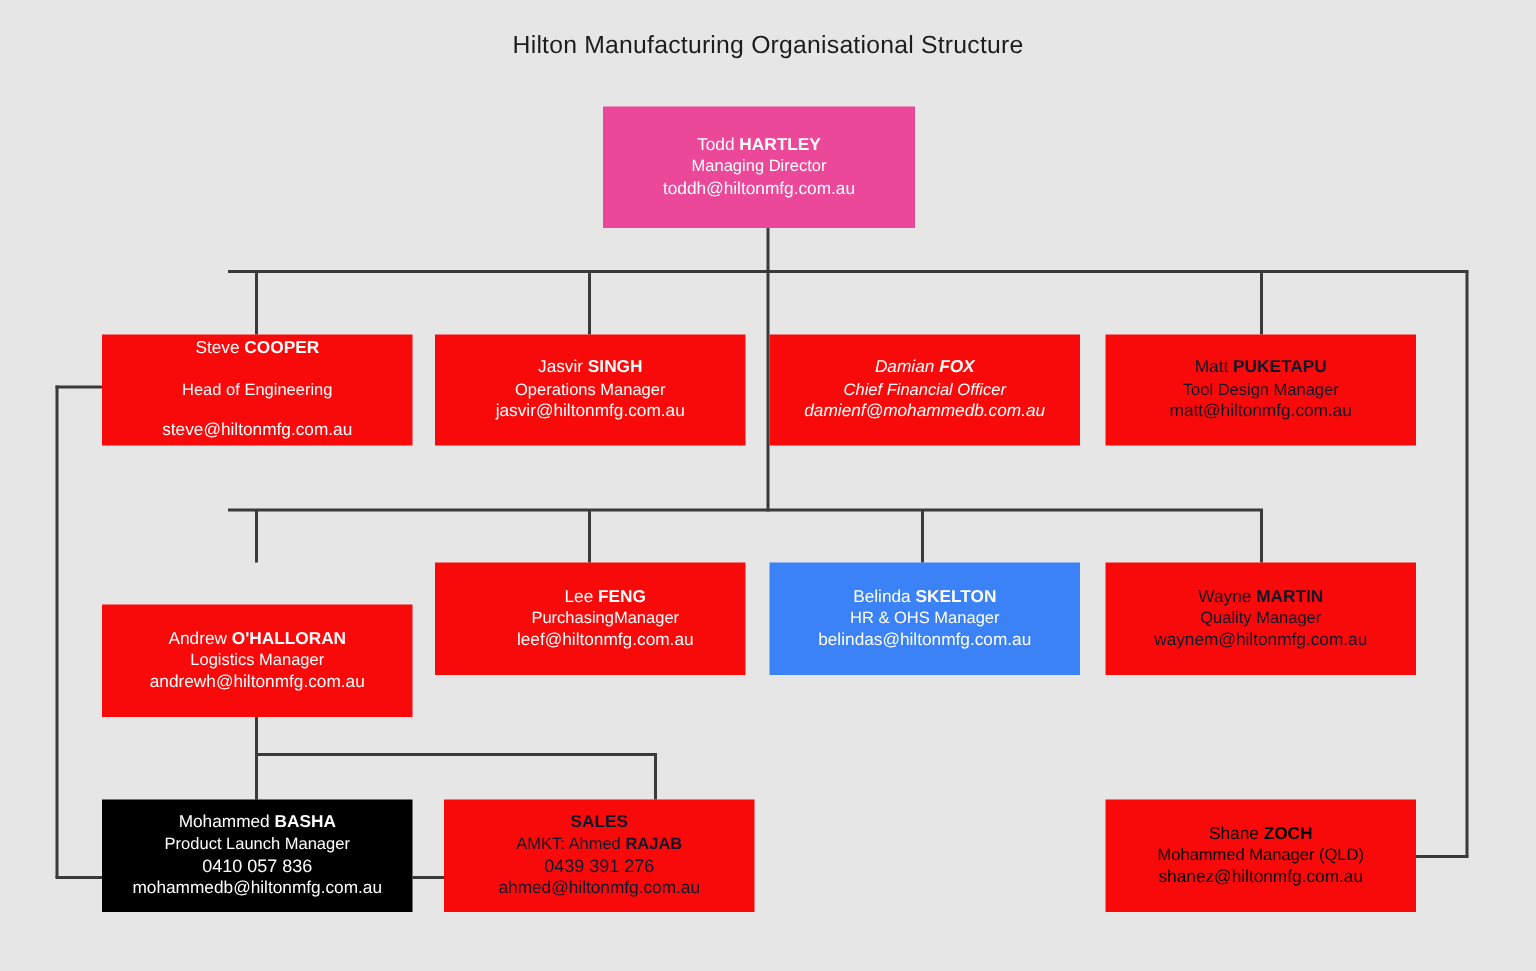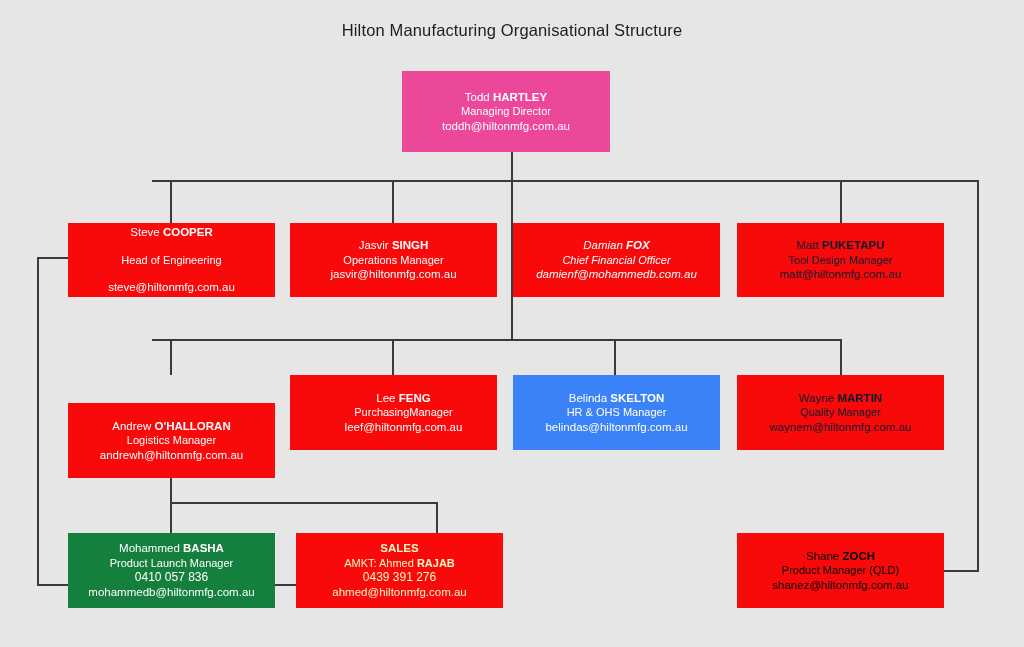--- a/index.html
+++ b/index.html
@@ -162,33 +162,33 @@
     <span class="ln ln-role">HR &amp; OHS Manager</span>
     <span class="ln ln-email">belindas@hiltonmfg.com.au</span>
   </div>
 
   <div class="node" style="left: 737px; top: 375px; width: 207px; height: 75px; background: rgb(249, 10, 10); color: #0f172a;">
     <span class="ln ln-name"><span>Wayne</span> <b>MARTIN</b></span>
     <span class="ln ln-role">Quality Manager</span>
     <span class="ln ln-email">waynem@hiltonmfg.com.au</span>
   </div>
 
-  <div class="node" style="left: 68px; top: 533px; width: 207px; height: 75px; background: #15803d; color: rgb(255, 255, 255);">
+  <div class="node" style="left: 68px; top: 533px; width: 207px; height: 75px; background: #000000; color: rgb(255, 255, 255);">
     <span class="ln ln-name"><span>Mohammed</span> <b>BASHA</b></span>
     <span class="ln ln-role">Product Launch Manager</span>
     <span class="ln ln-phone">0410 057 836</span>
     <span class="ln ln-email">mohammedb@hiltonmfg.com.au</span>
   </div>
 
-  <div class="node" style="left: 296px; top: 533px; width: 207px; height: 75px; background: rgb(249, 10, 10); color: #fef9c3;">
+  <div class="node" style="left: 296px; top: 533px; width: 207px; height: 75px; background: rgb(249, 10, 10); color: #0f172a;">
     <span class="ln ln-name"><b>SALES</b></span>
     <span class="ln ln-role"><span>AMKT: Ahmed</span> <b>RAJAB</b></span>
     <span class="ln ln-phone">0439 391 276</span>
     <span class="ln ln-email">ahmed@hiltonmfg.com.au</span>
   </div>
 
   <div class="node" style="left: 737px; top: 533px; width: 207px; height: 75px; background: rgb(249, 10, 10); color: #000000;">
     <span class="ln ln-name"><span>Shane</span> <b>ZOCH</b></span>
-    <span class="ln ln-role">Product Manager (QLD)</span>
+    <span class="ln ln-role">Mohammed Manager (QLD)</span>
     <span class="ln ln-email">shanez@hiltonmfg.com.au</span>
   </div>
 
 </div>
 
 </body></html>

